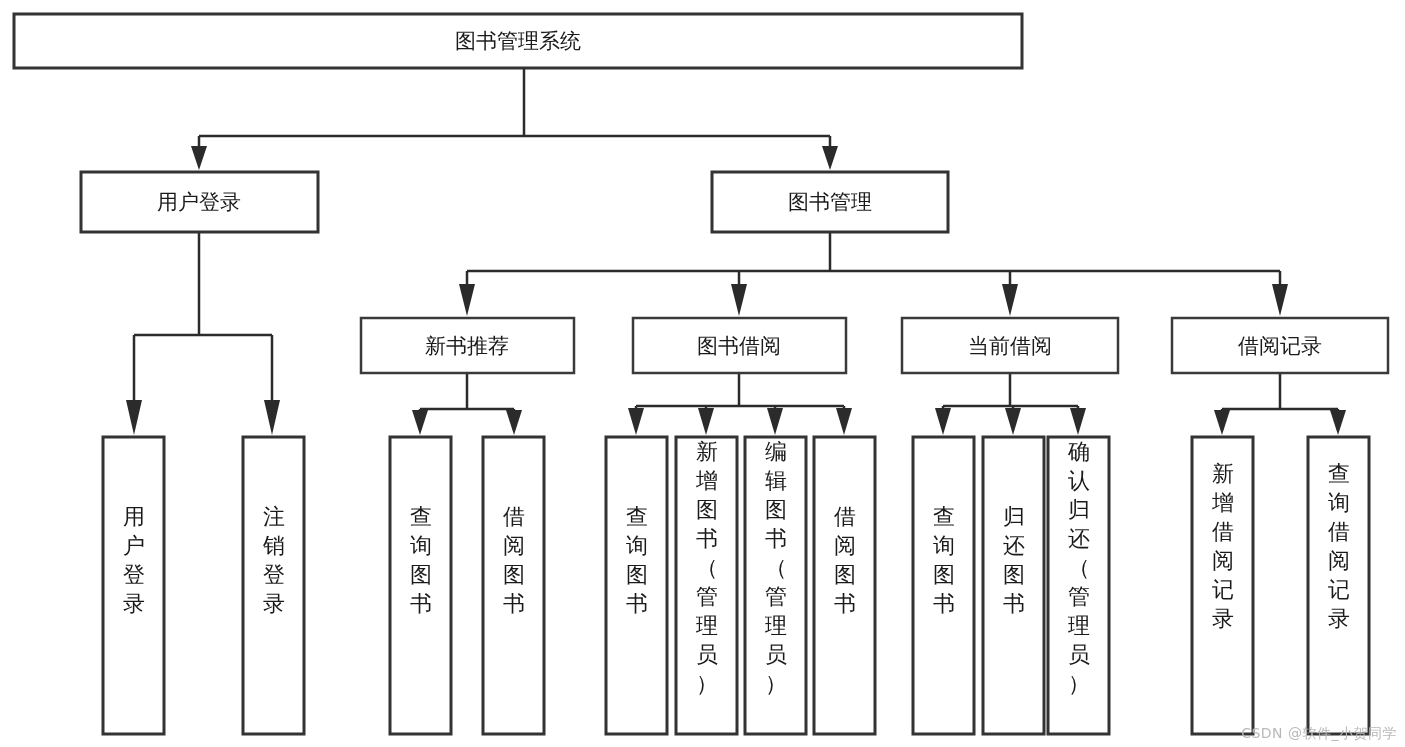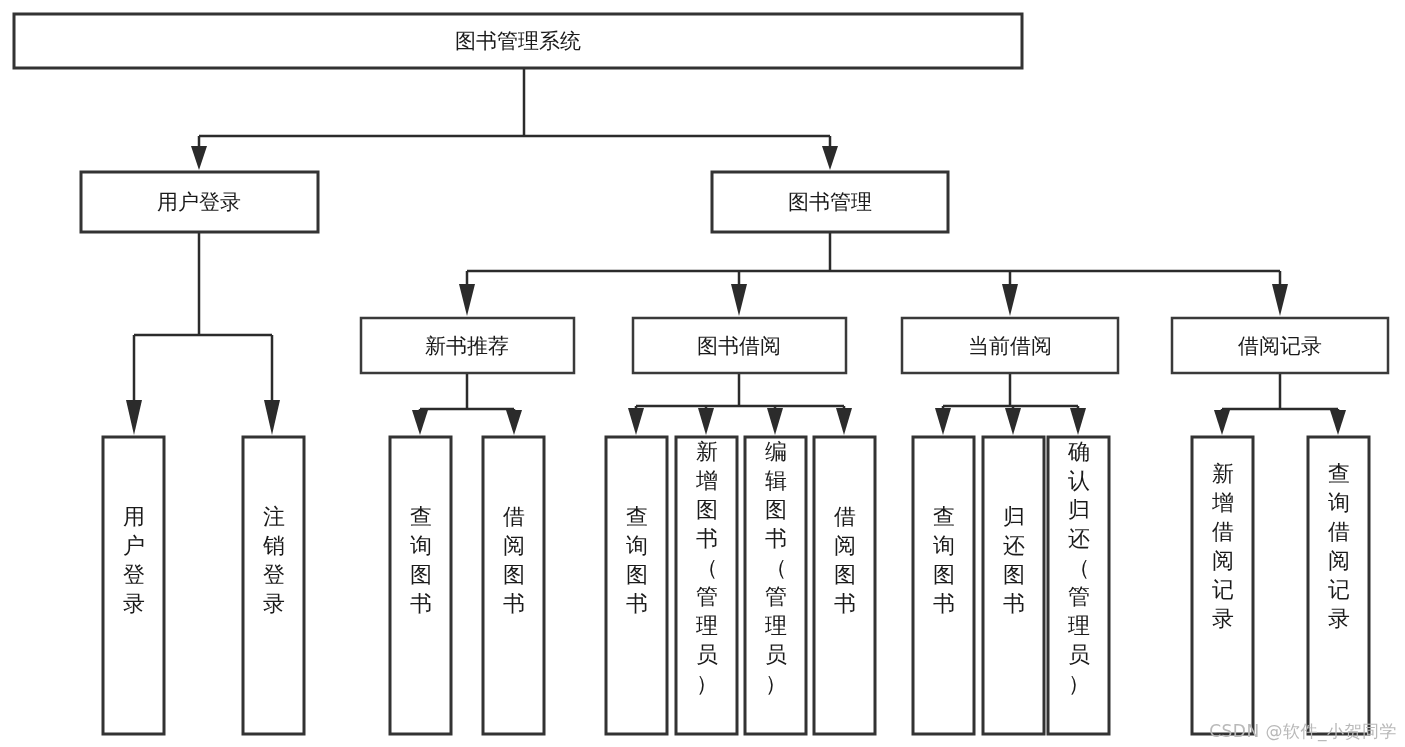--- a/index.html
+++ b/index.html
@@ -52,21 +52,21 @@
     font-family: "DejaVu Sans", "Liberation Sans", sans-serif;
     font-size: 22px;
     fill: #1a1a1a;
     text-anchor: middle;
   }
   .watermark {
     position: absolute;
     right: 8px;
     bottom: 4px;
     font-family: "DejaVu Sans", "Liberation Sans", sans-serif;
-    font-size: 17px;
+    font-size: 14px;
     color: #b9b9b9;
     white-space: nowrap;
     letter-spacing: 0.5px;
   }
 </style>
 </head>
 <body>
 
 <svg id="diagram" viewBox="0 0 1405 747" xmlns="http://www.w3.org/2000/svg">
 

